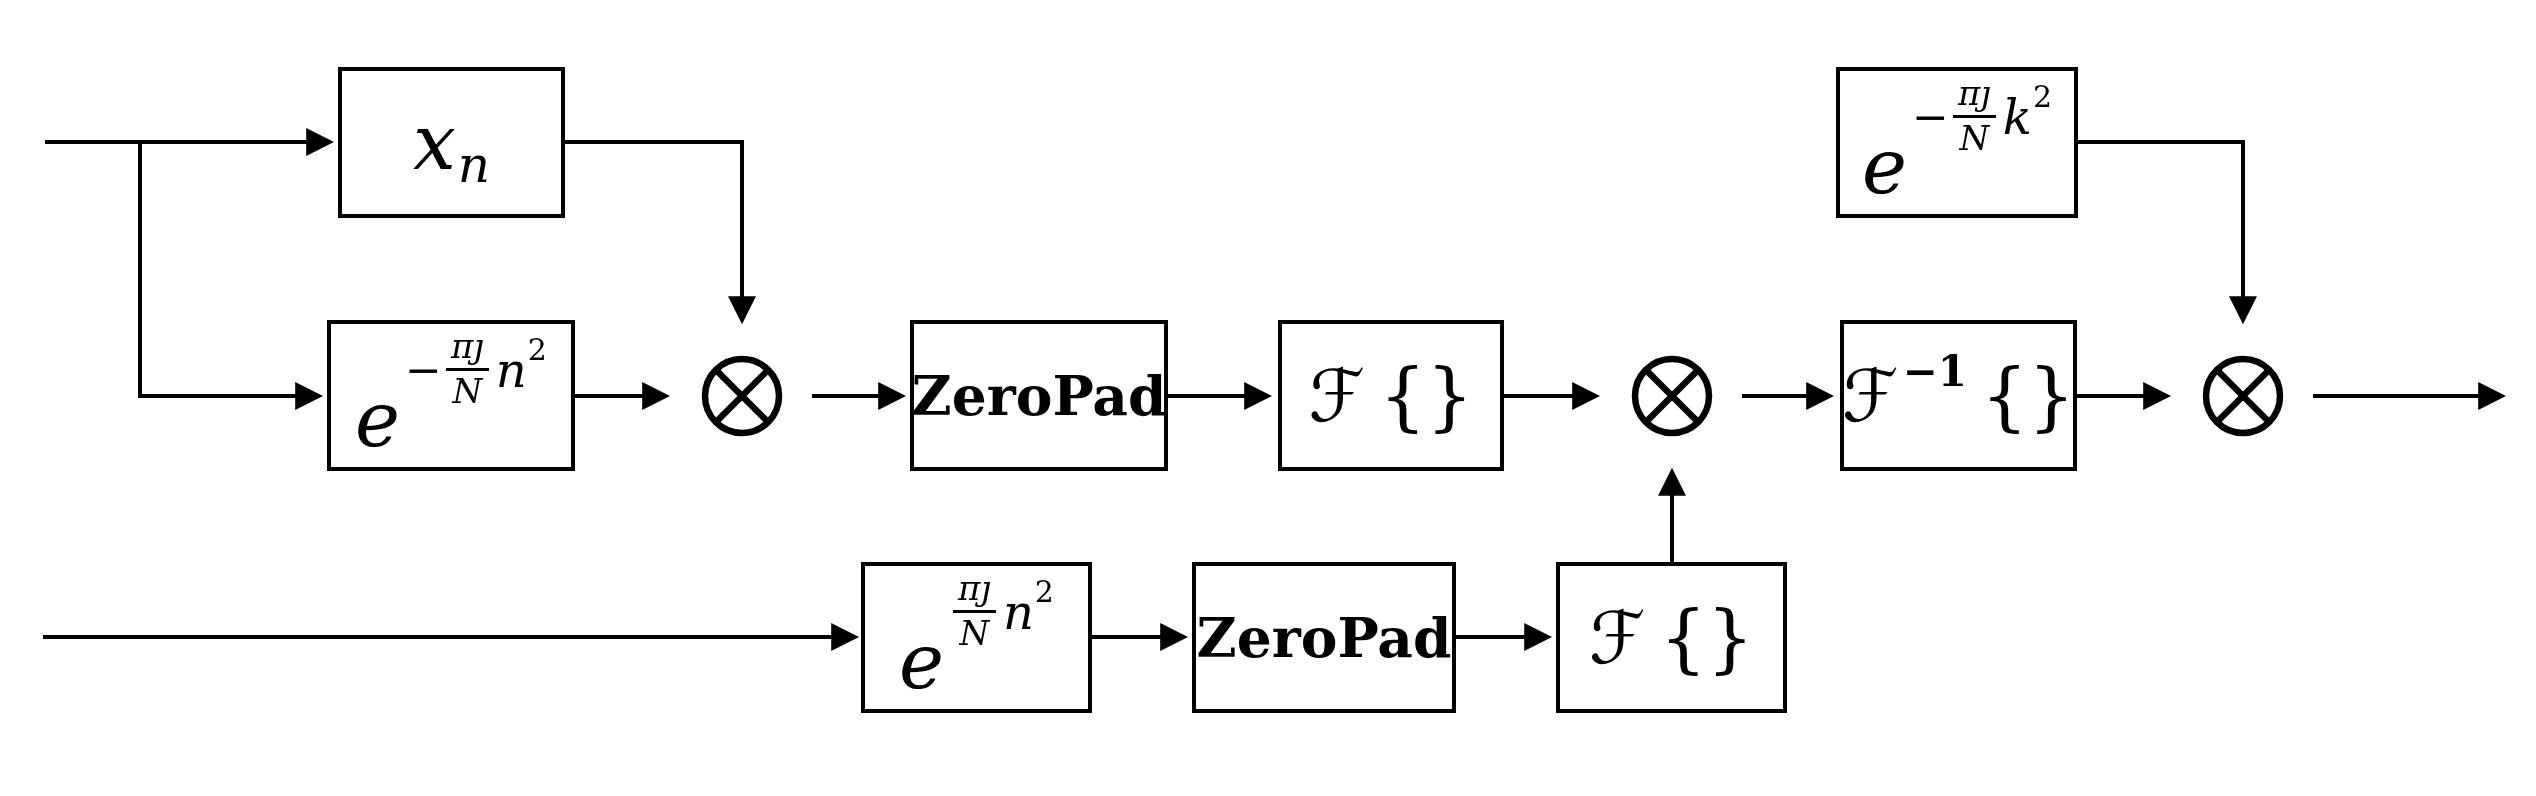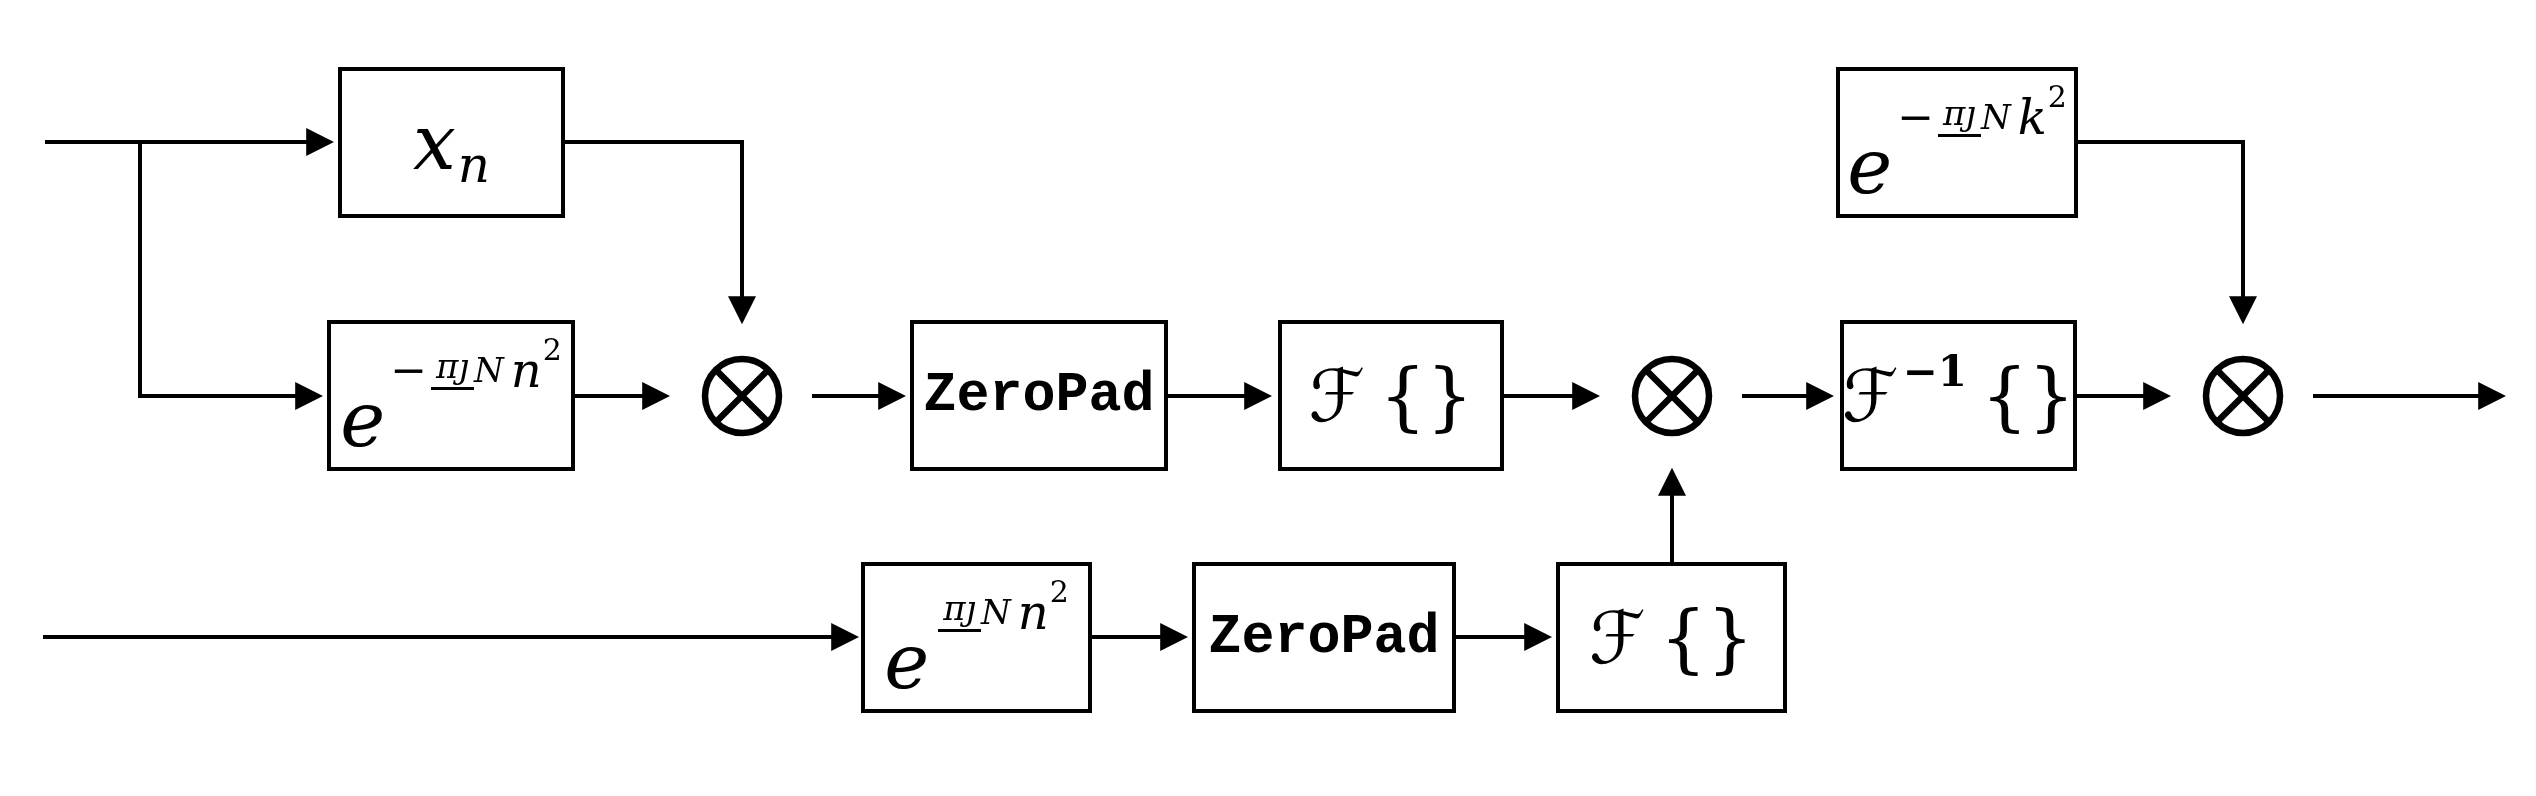--- a/index.html
+++ b/index.html
@@ -36,27 +36,27 @@
   
   .mvar  { font-style: italic; font-size: 76px; line-height: 1; }
   .msub  { font-style: italic; font-size: 50px; line-height: 1;
            display: inline-block; transform: translateY(22px); margin-left: 2px; }
   
   .chirp { display: flex; align-items: center; }
   .cbase { font-style: italic; font-size: 76px; line-height: 1;
            display: inline-block; transform: translateY(24px); }
   .cexp  { display: flex; align-items: center; transform: translateY(-26px); margin-left: 5px; }
   .csign { font-size: 44px; line-height: 1; margin-right: 4px; }
-  .frac  { display: flex; flex-direction: row; align-items: center; font-style: italic; }
+  .frac  { display: flex; flex-direction: column; align-items: center; font-style: italic; }
   .fnum  { font-size: 34px; line-height: 1.05; padding: 0 5px 3px 5px; border-bottom: 3px solid #000; }
   .fden  { font-size: 34px; line-height: 1.05; padding-top: 3px; }
   .carg  { font-style: italic; font-size: 48px; line-height: 1; margin-left: 7px; }
   .cpow  { font-size: 30px; line-height: 1; display: inline-block; transform: translateY(-20px); margin-left: 1px; }
   
-  .zp    { font-weight: 700; font-size: 55px; line-height: 1; font-family: Liberation Mono, monospace; }
+  .zp    { font-weight: 700; font-size: 55px; line-height: 1; }
   
   .fourier { display: flex; align-items: center; }
   .op     { font-size: 72px; line-height: 1; }
   .opsup  { font-size: 42px; font-weight: 600; line-height: 1;
             display: inline-block; transform: translateY(-24px); margin-left: 4px; }
   .braces { font-size: 74px; line-height: 1; margin-left: 14px; }
 </style>
 </head>
 <body>
 

